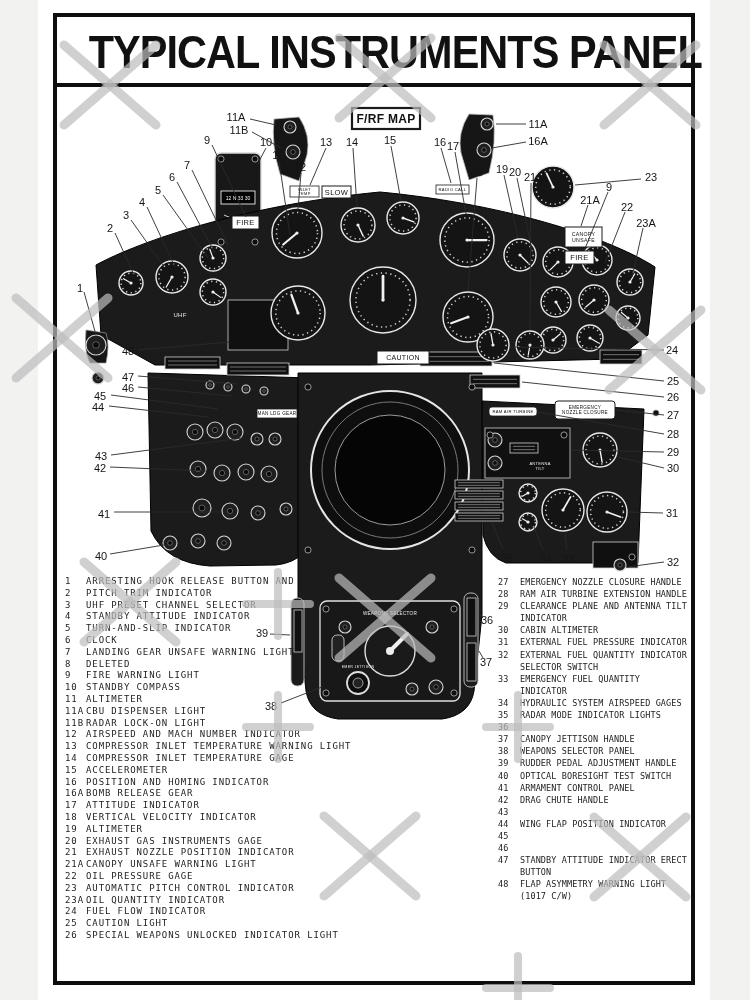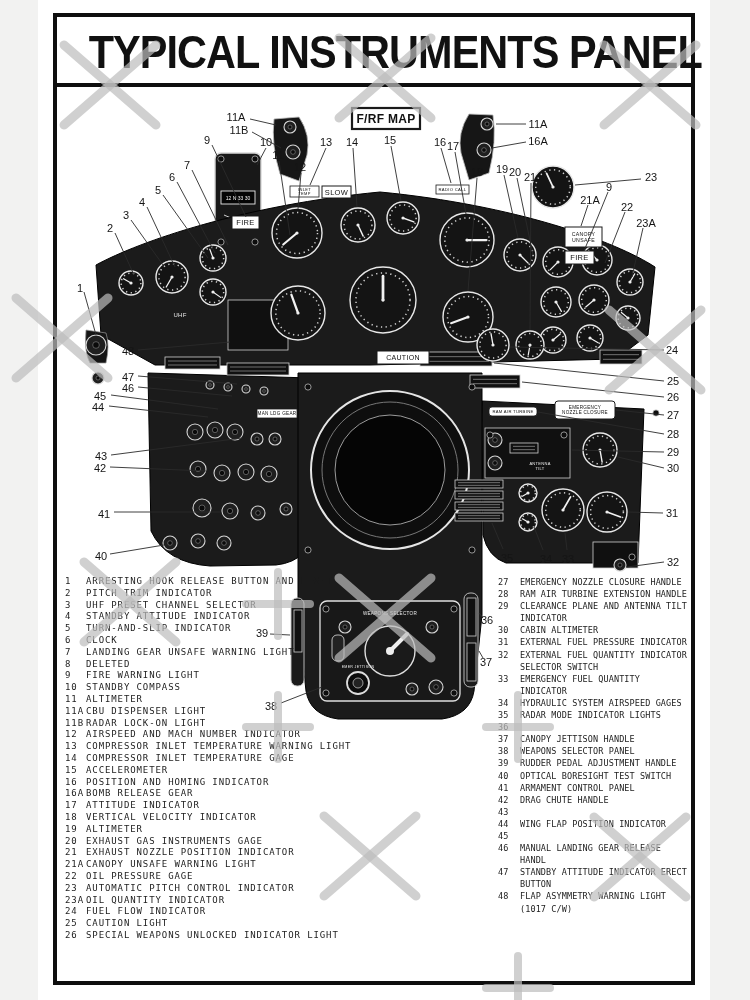--- a/index.html
+++ b/index.html
@@ -646,21 +646,20 @@
           </div>
           <div class="lrow">
             <span class="lnum">44</span>
             <span class="ltxt">WING FLAP POSITION INDICATOR</span>
           </div>
           <div class="lrow">
             <span class="lnum">45</span>
           </div>
           <div class="lrow">
             <span class="lnum">46</span>
-            <span class="ltxt">MANUAL LANDING GEAR RELEASE HANDL</span>
           </div>
           <div class="lrow">
             <span class="lnum">47</span>
             <span class="ltxt">STANDBY ATTITUDE INDICATOR ERECT BUTTON</span>
           </div>
           <div class="lrow">
             <span class="lnum">48</span>
             <span class="ltxt">FLAP ASYMMETRY WARNING LIGHT (1017 C/W)</span>
           </div>
         </div>

